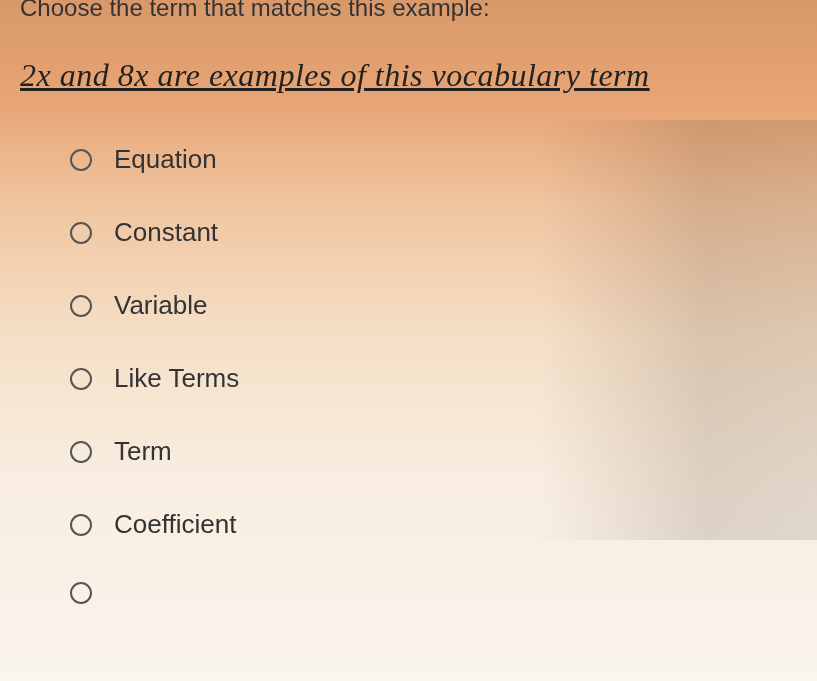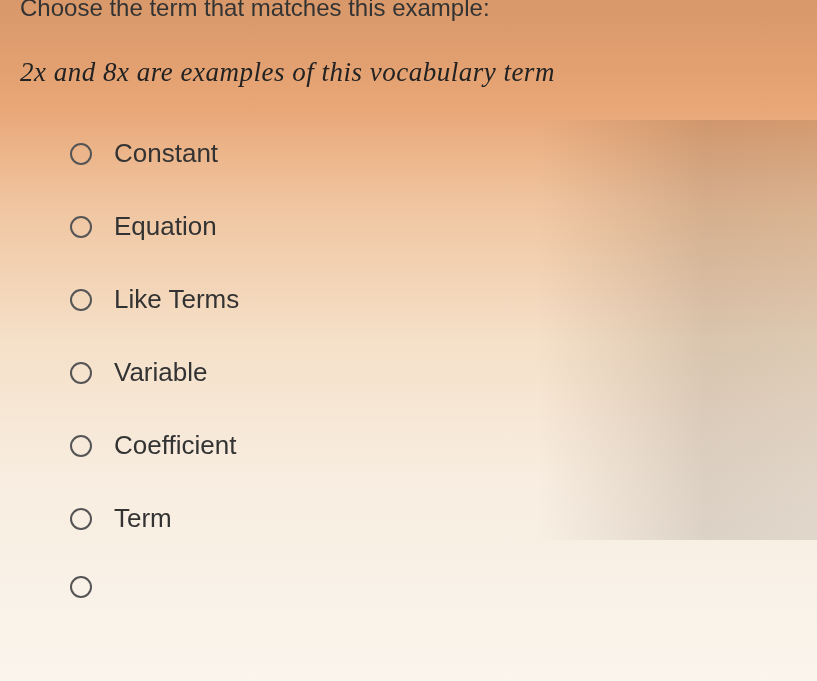--- a/index.html
+++ b/index.html
@@ -19,24 +19,25 @@
     .instruction {
       font-size: 24px;
       color: #333;
       padding: 0 20px 20px 20px;
       font-weight: normal;
       margin-top: -6px;
     }
     .question {
       font-family: 'Georgia', 'Times New Roman', serif;
       font-style: italic;
-      font-size: 27px;
+      font-size: 32px;
       color: #222;
       padding: 15px 20px 30px 20px;
       letter-spacing: 0.5px;
+      text-decoration: underline;
     }
     .options {
       padding: 20px 0 0 70px;
     }
     .option {
       display: flex;
       align-items: center;
       margin-bottom: 42px;
       cursor: pointer;
     }
@@ -67,40 +68,40 @@
 </head>
 <body>
 
 <div class="instruction">Choose the term that matches this example:</div>
 
 <div class="question">2x and 8x are examples of this vocabulary term</div>
 
 <div class="options">
   <div class="option">
     <div class="radio"></div>
+    <span class="option-label">Equation</span>
+  </div>
+  <div class="option">
+    <div class="radio"></div>
     <span class="option-label">Constant</span>
   </div>
   <div class="option">
     <div class="radio"></div>
-    <span class="option-label">Equation</span>
+    <span class="option-label">Variable</span>
   </div>
   <div class="option">
     <div class="radio"></div>
     <span class="option-label">Like Terms</span>
   </div>
   <div class="option">
     <div class="radio"></div>
-    <span class="option-label">Variable</span>
+    <span class="option-label">Term</span>
   </div>
   <div class="option">
     <div class="radio"></div>
     <span class="option-label">Coefficient</span>
-  </div>
-  <div class="option">
-    <div class="radio"></div>
-    <span class="option-label">Term</span>
   </div>
   <div class="option">
     <div class="radio"></div>
   </div>
 </div>
 
 <div class="shadow-overlay"></div>
 
 </body></html>

